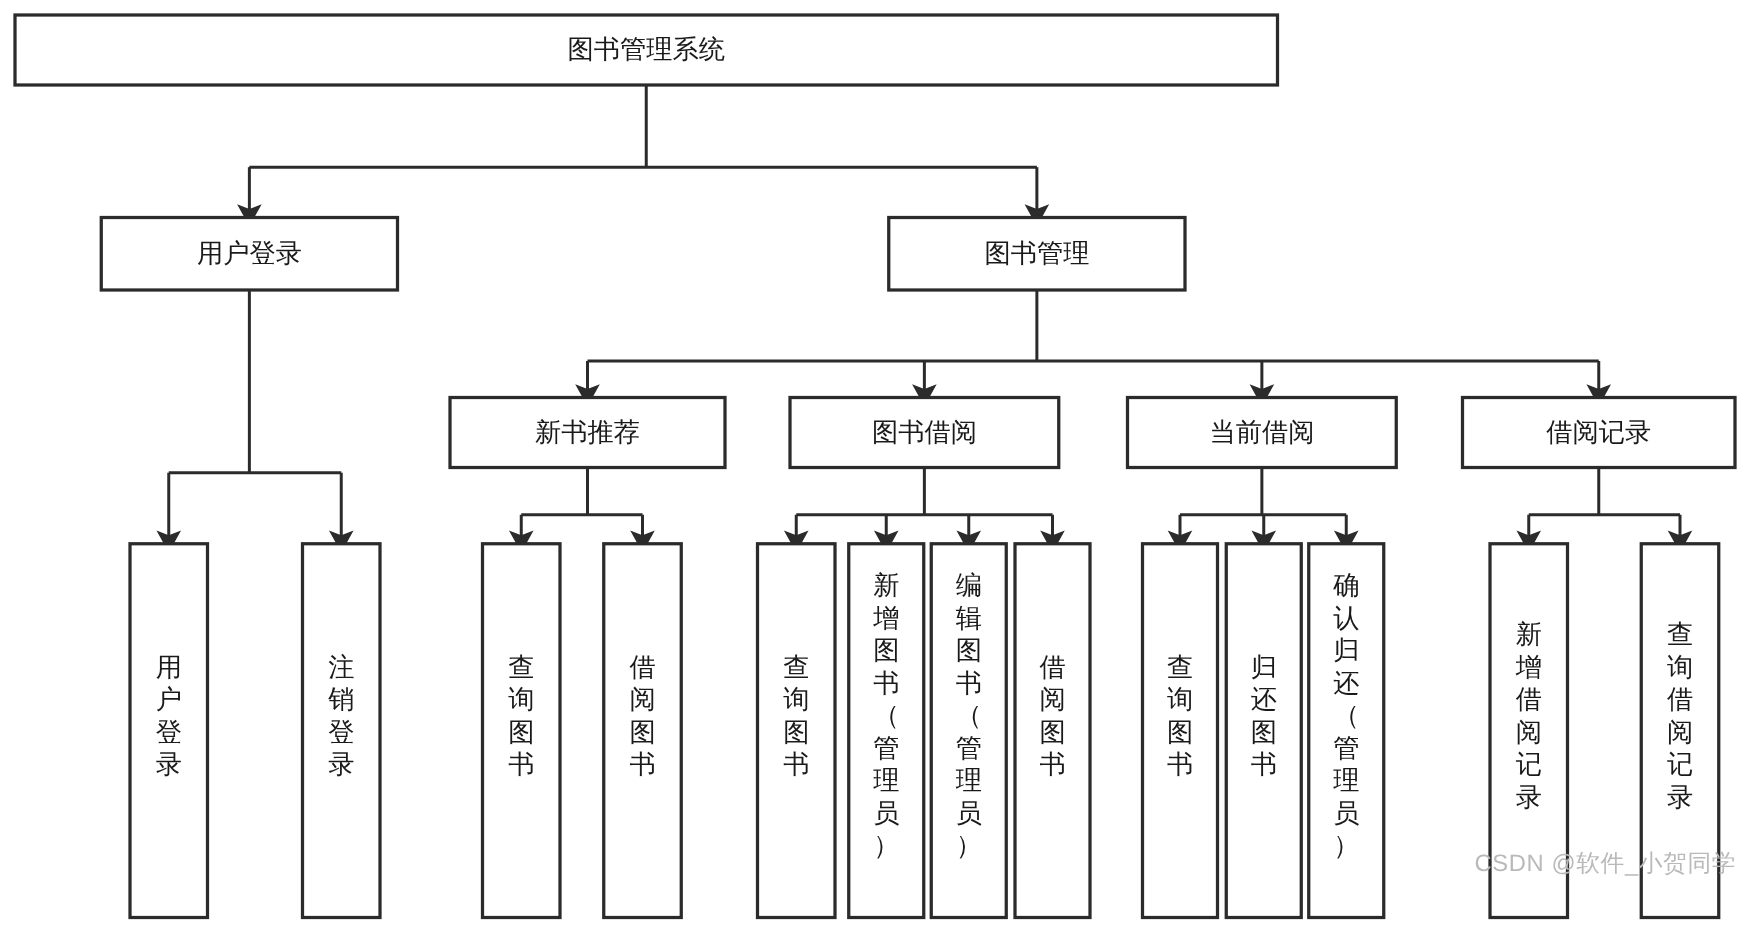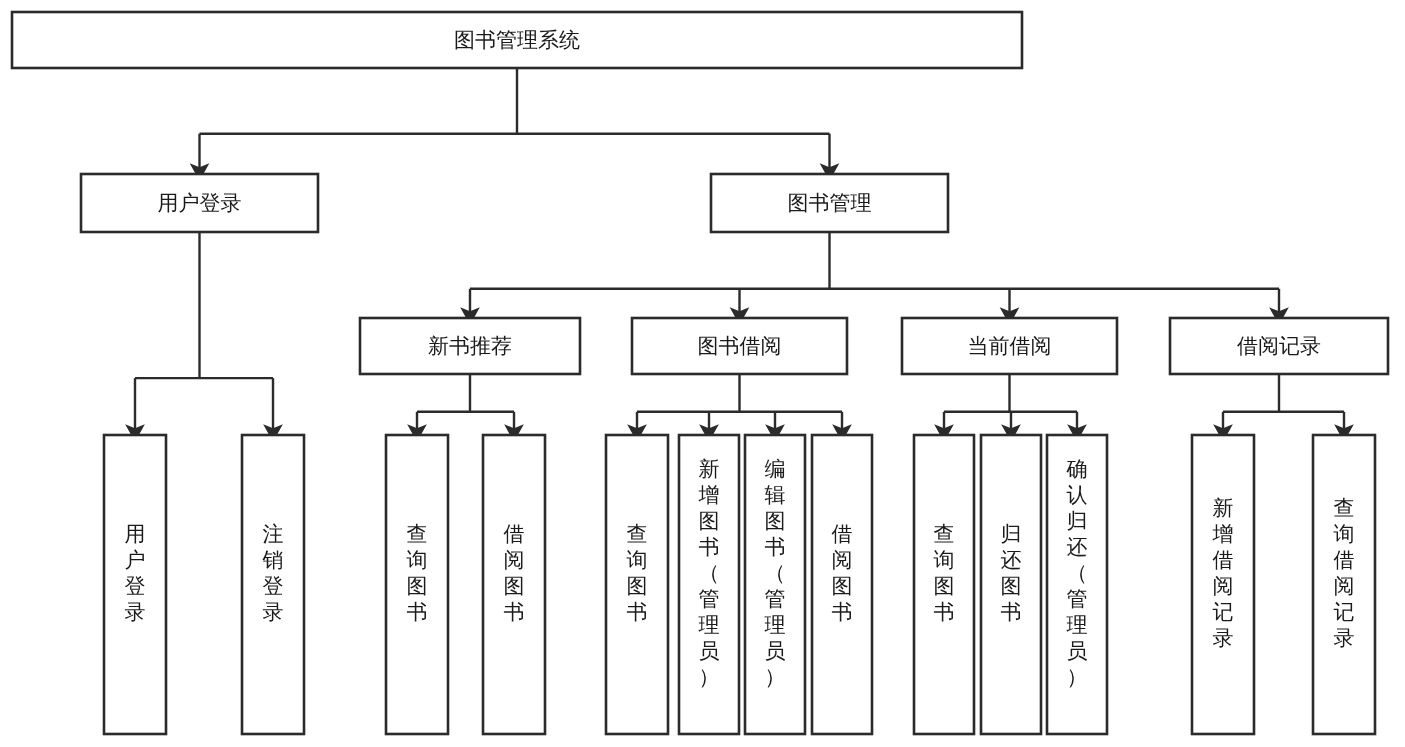--- a/index.html
+++ b/index.html
@@ -197,13 +197,14 @@
         <g>
           <rect class="node-rect" x="1192" y="435" width="62" height="299"></rect>
           <text class="node-label-v" x="1223" y="514.5"><tspan x="1223" dy="0">新</tspan><tspan x="1223" dy="26">增</tspan><tspan x="1223" dy="26">借</tspan><tspan x="1223" dy="26">阅</tspan><tspan x="1223" dy="26">记</tspan><tspan x="1223" dy="26">录</tspan></text>
         </g>
         <g>
           <rect class="node-rect" x="1313" y="435" width="62" height="299"></rect>
           <text class="node-label-v" x="1344" y="514.5"><tspan x="1344" dy="0">查</tspan><tspan x="1344" dy="26">询</tspan><tspan x="1344" dy="26">借</tspan><tspan x="1344" dy="26">阅</tspan><tspan x="1344" dy="26">记</tspan><tspan x="1344" dy="26">录</tspan></text>
         </g>
       </g>
   </svg>
+  <div class="watermark">CSDN @软件_小贺同学</div>
 </div>
 
 </body></html>

